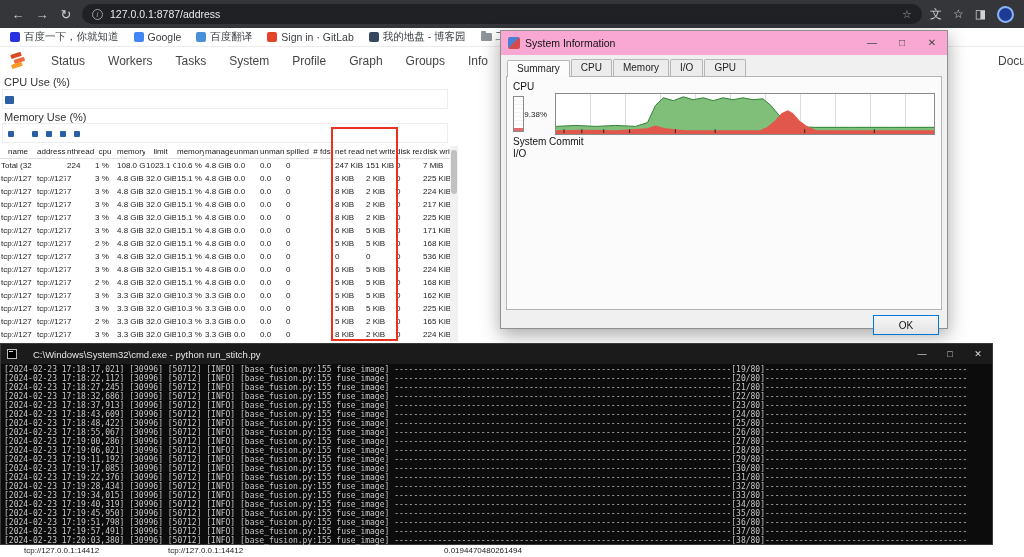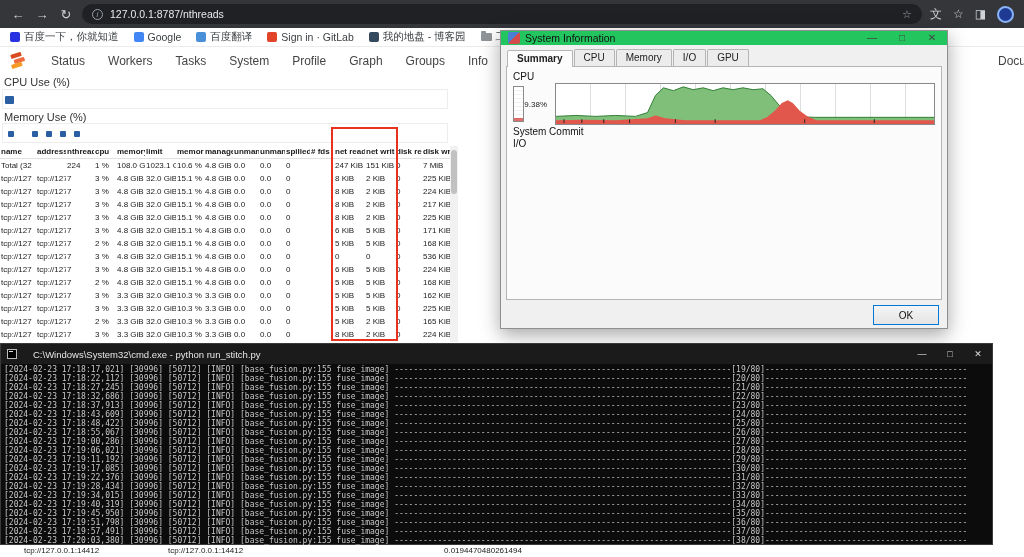--- a/index.html
+++ b/index.html
@@ -36,41 +36,41 @@
   .nav-item { cursor:pointer; white-space:nowrap; }
   .doc-link { position:absolute; left:998px; top:7px; width:26px; overflow:hidden;
               white-space:nowrap; color:#444; }
   .sec-label { position:absolute; left:4px; font-size:11px; color:#333; z-index:1; }
   .chart { position:absolute; left:2px; width:446px; background:#fff; border:1px solid #ededed; z-index:1; }
   .chart .bar { position:absolute; background:#2b5fa3; border-radius:1px; }
 
   
   .table-wrap { position:absolute; left:0; top:145px; width:460px; z-index:1; }
   table.workers { border-collapse:collapse; table-layout:fixed; width:450px; font-size:8px; color:#1a1a1a; }
-  .workers th { font-weight:bold; text-align:left; padding:2px 1px; white-space:nowrap; overflow:hidden;
+  .workers th { font-weight:normal; text-align:center; padding:2px 1px; white-space:nowrap; overflow:hidden;
                 border-bottom:1px solid #e0e0e0; font-size:8px; }
   .workers td { padding:2px 1px; white-space:nowrap; overflow:hidden; line-height:9px; }
   .scrollbar { position:absolute; left:450px; top:1px; width:8px; height:196px; background:#f1f1f1; }
   .scroll-thumb { position:absolute; left:1px; top:4px; width:6px; height:44px; background:#c1c1c1; border-radius:3px; }
   .red-box { position:absolute; left:331px; top:127px; width:67px; height:214px;
              border:2px solid #e8321e; z-index:3; pointer-events:none; }
 
   
   .sysinfo { position:absolute; left:500px; top:30px; width:448px; height:299px; background:#f0f0f0;
              border:1px solid #8f8f8f; box-shadow:0 6px 18px rgba(0,0,0,.35); z-index:5; }
-  .si-titlebar { height:14px; background:#22c55e; display:flex; align-items:center; gap:5px;
+  .si-titlebar { height:24px; background:#f9a8d4; display:flex; align-items:center; gap:5px;
                  padding:0 0 0 7px; font-size:10.5px; color:#111; }
   .si-appicon { width:12px; height:12px; background:linear-gradient(135deg,#4b7fd4 50%,#d44b4b 50%);
                 border-radius:2px; }
   .si-controls { margin-left:auto; display:flex; height:22px; }
   .si-ctl { width:30px; text-align:center; line-height:22px; font-size:10px; color:#444; cursor:pointer; }
   .si-tabs { display:flex; padding:4px 4px 0 6px; font-size:10px; color:#222; }
   .si-tab { padding:2px 9px 3px; border:1px solid #b5b5b5; border-bottom:none; background:#ececec;
             margin-right:1px; border-radius:2px 2px 0 0; cursor:pointer; }
-  .si-tab.active { background:#fcfcfc; position:relative; top:1px;font-weight:bold; }
+  .si-tab.active { background:#fcfcfc; position:relative; top:1px; }
   .si-page { margin:0 5px; border:1px solid #b5b5b5; background:#fbfbfb; height:234px; padding:3px 6px 2px; }
   .si-sec-label { font-size:10px; color:#111; margin:1px 0 1px; }
   .si-row { display:flex; gap:8px; }
   .si-gaugecol { width:34px; display:flex; flex-direction:row; align-items:center; flex:0 0 auto; }
   .si-gauge { width:24px; height:36px; border:1px solid #8a8a8a;
               background:repeating-linear-gradient(#fff 0 3px, #f2f2f2 3px 4px); position:relative; }
   .si-gauge .fill { position:absolute; bottom:0; left:0; right:0; opacity:.85; }
   .si-val { font-size:8px; color:#222; margin-top:1px; white-space:nowrap; }
   .si-graph { flex:1; height:42px; border:1px solid #8a8a8a; background:#fff;
               background-image:repeating-linear-gradient(to right, transparent 0 34px, #dedede 34px 35px);
@@ -101,21 +101,21 @@
 <body>
 
 <div class="screen">
 
   <div class="chrome">
     <span class="navbtn">←</span>
     <span class="navbtn">→</span>
     <span class="navbtn">↻</span>
     <div class="omnibox">
       <span class="info-circ">i</span>
-      <span>127.0.0.1:8787/nthreads</span>
+      <span>127.0.0.1:8787/address</span>
       <span class="omni-star">☆</span>
     </div>
     <div class="chrome-right">
       <span>文</span>
       <span>☆</span>
       <span>◨</span>
       <span class="avatar"></span>
     </div>
   </div>
 

